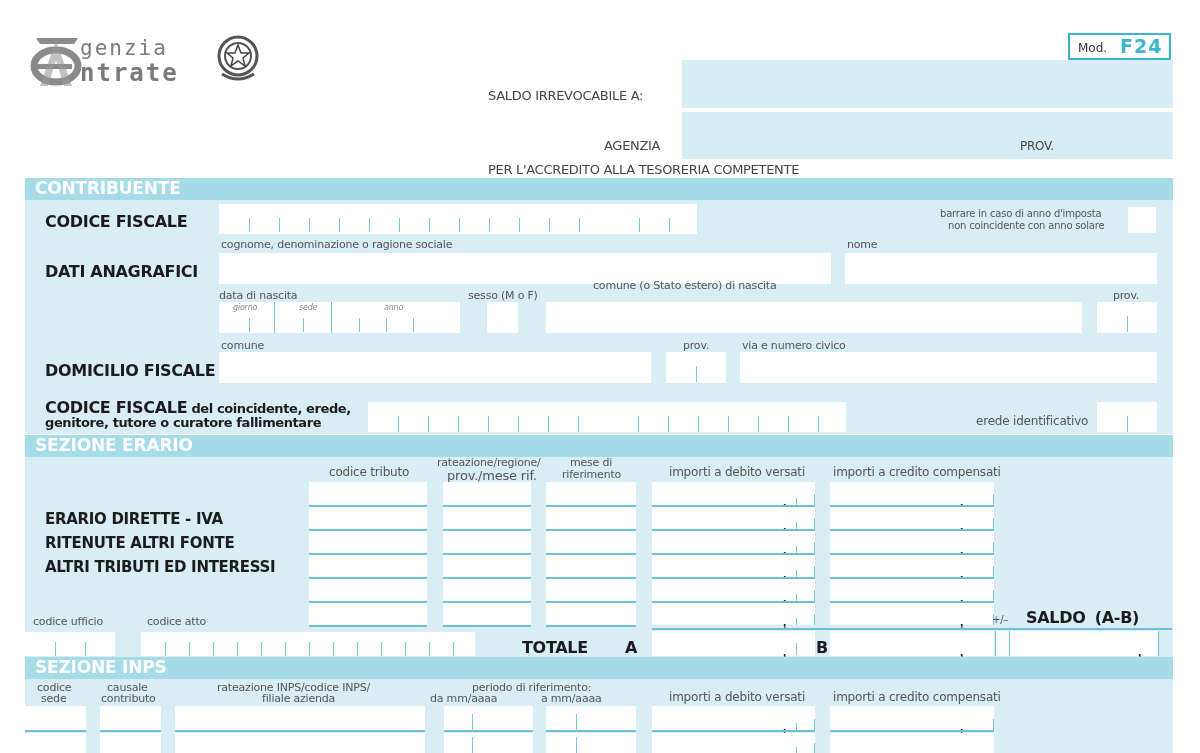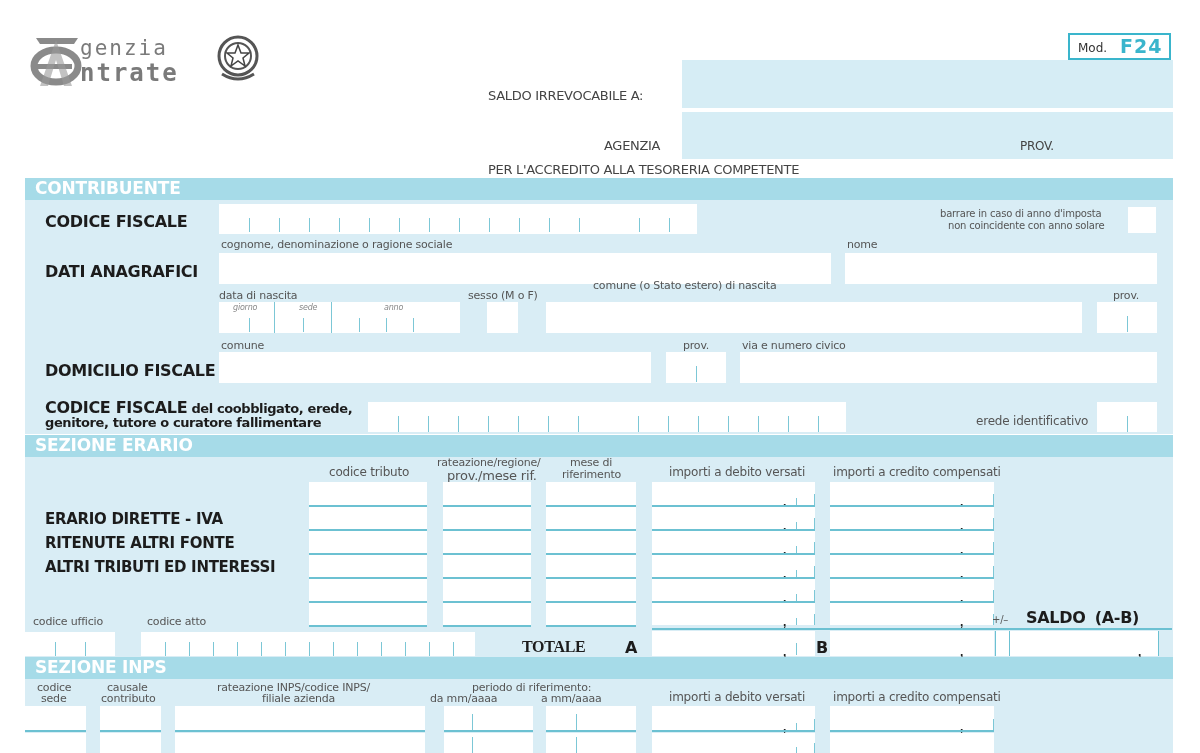--- a/index.html
+++ b/index.html
@@ -109,21 +109,21 @@
 <span class="lbl" style="left:683px; top:339px;">prov.</span>
 <span class="lbl" style="left:742px; top:339px;">via e numero civico</span>
 <span class="bold-lbl" style="left:45px; top:361px;">DOMICILIO FISCALE</span>
 <div class="box" style="left:219px; top:352px; width:432px; height:31px;"></div>
 <div class="box" style="left:666px; top:352px; width:60px; height:31px;">
   <div class="tick" style="left:30px; top:14px; height:16px;"></div>
 </div>
 <div class="box" style="left:740px; top:352px; width:417px; height:31px;"></div>
 
 <div class="abs" style="left:45px; top:398px; white-space:nowrap;">
-  <span style="font-weight:bold; font-size:16px; color:#1c1c1c; font-family:'DejaVu Sans', sans-serif; letter-spacing:-0.3px;">CODICE FISCALE</span><span style="font-weight:bold; font-size:13px; color:#1c1c1c; font-family:'DejaVu Sans', sans-serif; letter-spacing:-0.4px;"> del coobbligato, erede,</span>
+  <span style="font-weight:bold; font-size:16px; color:#1c1c1c; font-family:'DejaVu Sans', sans-serif; letter-spacing:-0.3px;">CODICE FISCALE</span><span style="font-weight:bold; font-size:13px; color:#1c1c1c; font-family:'DejaVu Sans', sans-serif; letter-spacing:-0.4px;"> del coincidente, erede,</span>
 </div>
 <span class="abs" style="left:45px; top:415px; font-weight:bold; font-size:13px; color:#1c1c1c; font-family:'DejaVu Sans', sans-serif; letter-spacing:-0.4px; white-space:nowrap;">genitore, tutore o curatore fallimentare</span>
 <div class="box" style="left:368px; top:402px; width:478px; height:30px;">
   <div class="tick" style="left:30px; top:14px; height:16px;"></div>
   <div class="tick" style="left:60px; top:14px; height:16px;"></div>
   <div class="tick" style="left:90px; top:14px; height:16px;"></div>
   <div class="tick" style="left:120px; top:14px; height:16px;"></div>
   <div class="tick" style="left:150px; top:14px; height:16px;"></div>
   <div class="tick" style="left:180px; top:14px; height:16px;"></div>
   <div class="tick" style="left:210px; top:14px; height:16px;"></div>
@@ -291,21 +291,21 @@
   <div class="tick" style="left:144px; top:10px; height:14px;"></div>
   <div class="tick" style="left:168px; top:10px; height:14px;"></div>
   <div class="tick" style="left:192px; top:10px; height:14px;"></div>
   <div class="tick" style="left:216px; top:10px; height:14px;"></div>
   <div class="tick" style="left:240px; top:10px; height:14px;"></div>
   <div class="tick" style="left:264px; top:10px; height:14px;"></div>
   <div class="tick" style="left:288px; top:10px; height:14px;"></div>
   <div class="tick" style="left:312px; top:10px; height:14px;"></div>
 </div>
 
-<span class="bold-lbl" style="left:522px; top:638px; font-size:16px;font-family:Liberation Serif, serif;">TOTALE</span>
+<span class="bold-lbl" style="left:522px; top:638px; font-size:16px;">TOTALE</span>
 <span class="bold-lbl" style="left:625px; top:638px; font-size:16px;">A</span>
 <div class="uline" style="left:652px; top:628px; width:520px;"></div>
 <div class="box" style="left:652px; top:631px; width:163px; height:25px;">
   <span class="comma" style="left:131px; top:16px;">,</span>
   <div class="tick" style="left:144px; top:12px; height:12px;"></div>
 </div>
 <span class="bold-lbl" style="left:816px; top:638px; font-size:16px;">B</span>
 <div class="box" style="left:830px; top:631px; width:164px; height:25px;">
   <span class="comma" style="left:130px; top:16px;">,</span>
 </div>

